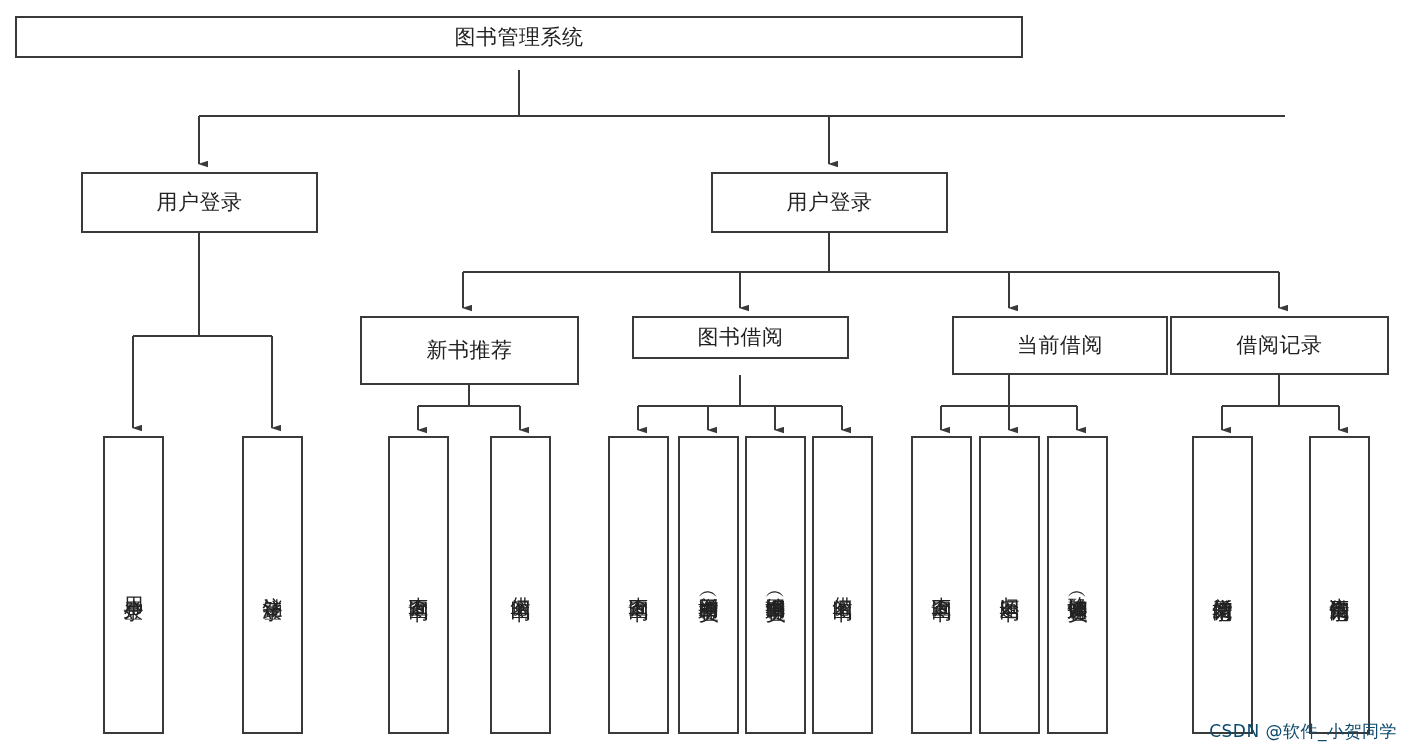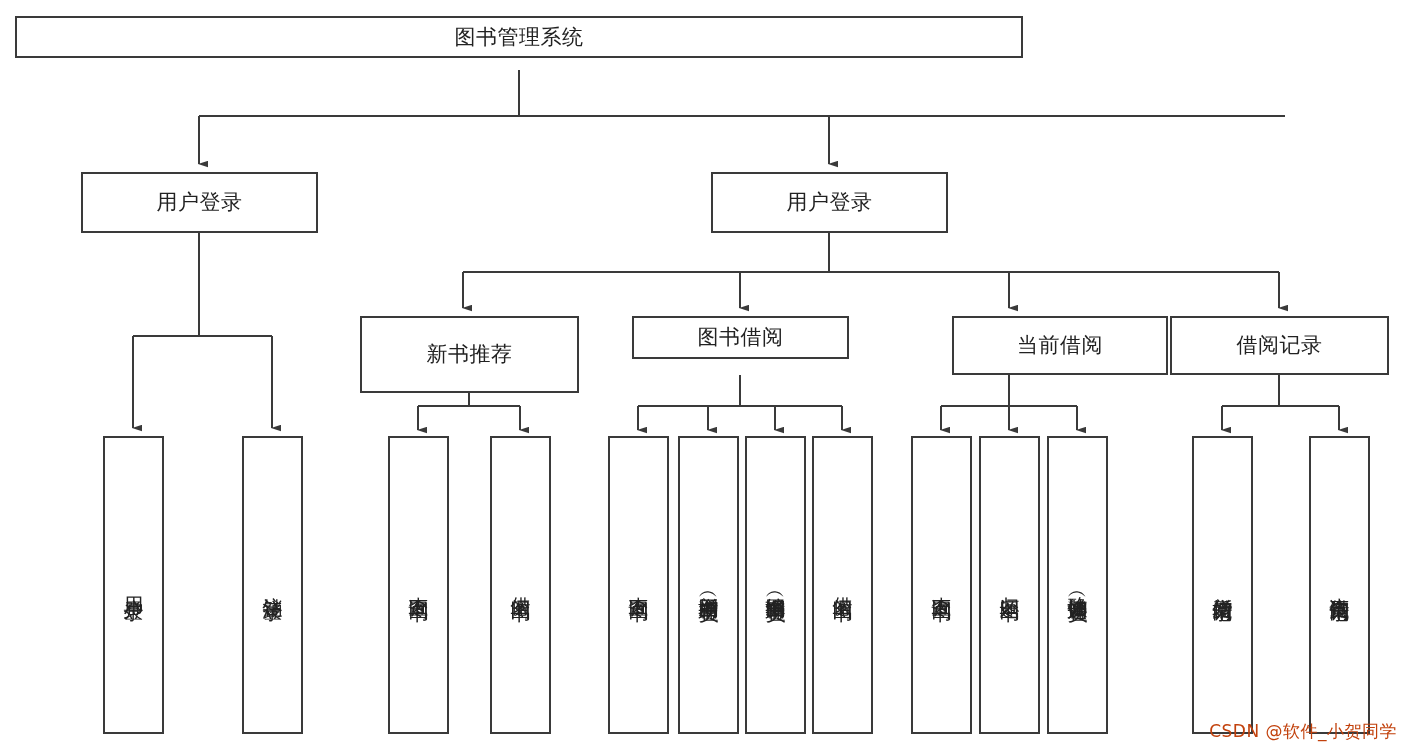--- a/index.html
+++ b/index.html
@@ -53,21 +53,21 @@
   }
   .node-label {
     display: block;
     white-space: nowrap;
   }
   #watermark {
     position: absolute;
     right: 8px;
     bottom: 4px;
     font-size: 17px;
-    color: #c2410c;
+    color: #0c4a6e;
     letter-spacing: 0.5px;
     white-space: nowrap;
   }
 </style>
 </head>
 <body>
 
 <div id="diagram">
 
   <svg id="edges" viewBox="0 0 1405 747" xmlns="http://www.w3.org/2000/svg">
@@ -127,21 +127,21 @@
     <span class="node-label">图书管理系统</span>
   </div>
 
   <div class="node horiz" style="left:81px; top:172px; width:237px; height:61px;">
     <span class="node-label">用户登录</span>
   </div>
   <div class="node horiz" style="left:711px; top:172px; width:237px; height:61px;">
     <span class="node-label">用户登录</span>
   </div>
 
-  <div class="node horiz" style="left:360px; top:316px; width:219px; height:77px;">
+  <div class="node horiz" style="left:360px; top:316px; width:219px; height:69px;">
     <span class="node-label">新书推荐</span>
   </div>
   <div class="node horiz" style="left:632px; top:316px; width:217px; height:43px;">
     <span class="node-label">图书借阅</span>
   </div>
   <div class="node horiz" style="left:952px; top:316px; width:216px; height:59px;">
     <span class="node-label">当前借阅</span>
   </div>
   <div class="node horiz" style="left:1170px; top:316px; width:219px; height:59px;text-align:right;">
     <span class="node-label">借阅记录</span>

